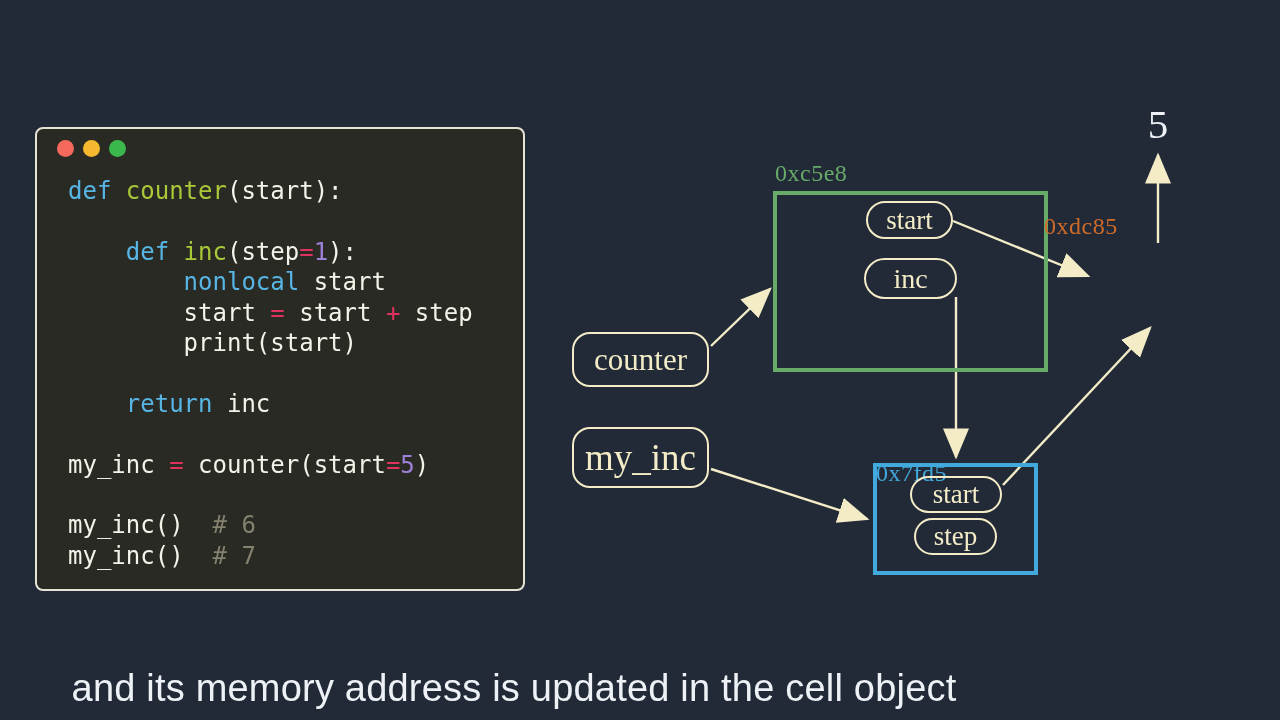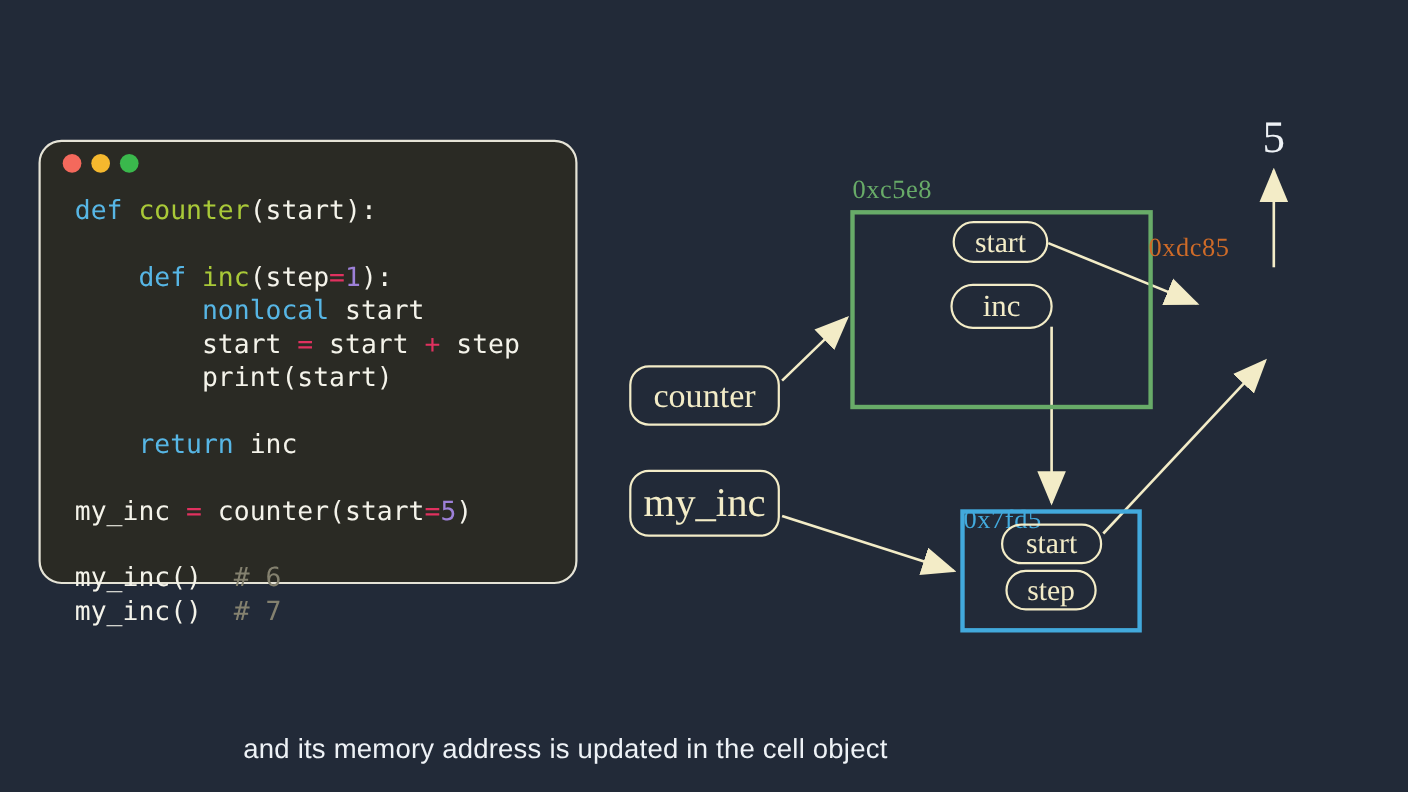--- a/index.html
+++ b/index.html
@@ -11,23 +11,23 @@
     --frame-orange:#e0812f; --label-orange:#cf6b28; --value-yellow:#e9ec3c;
     --caption-white:#eef2f6;
   }
   *{margin:0;padding:0;box-sizing:border-box;}
   html,body{width:1280px;height:720px;overflow:hidden;}
   body{background:var(--bg,#222a38);position:relative;
        font-family:"Liberation Sans",sans-serif;}
   .stage{position:absolute;left:0;top:0;width:1280px;height:720px;}
 
   
-  .code-window{position:absolute;left:35px;top:127px;width:490px;height:404px;
+  .code-window{position:absolute;left:35px;top:127px;width:490px;height:464px;
     background:var(--window-bg);border:2px solid var(--window-border);
-    border-radius:21px;}
+    border-radius:8px;}
   .traffic-lights{position:absolute;left:20px;top:11px;display:flex;gap:9px;}
   .traffic-lights span{width:17px;height:17px;border-radius:50%;display:block;}
   .tl-red{background:var(--light-red);}
   .tl-yellow{background:var(--light-yellow);}
   .tl-green{background:var(--light-green);}
   .code{position:absolute;left:31px;top:47px;
     font-family:"DejaVu Sans Mono","Liberation Mono",monospace;
     font-size:24px;line-height:30.4px;color:var(--code-plain);
     white-space:pre;}
   .code-line{height:30.4px;}
@@ -66,21 +66,21 @@
   .pill-step{left:914px;top:518px;width:83px;height:37px;
     border-radius:19px;font-size:27px;}
   .five{position:absolute;left:1138px;top:100px;width:40px;
     text-align:center;font-size:41px;color:var(--caption-white);}
   svg.arrows{position:absolute;left:0;top:0;width:1280px;height:720px;
     pointer-events:none;}
   svg.arrows line{stroke:var(--cream);stroke-width:2.4px;}
 
   
   .caption{position:absolute;left:0;top:667px;width:1028px;
-    text-align:center;font-size:25px;color:var(--caption-white);
+    text-align:center;font-size:38px;color:var(--caption-white);
     letter-spacing:.2px;}
 </style>
 </head>
 <body>
 
 <div class="stage">
 
   <div class="code-window">
     <div class="traffic-lights">
       <span class="tl-red"></span>

